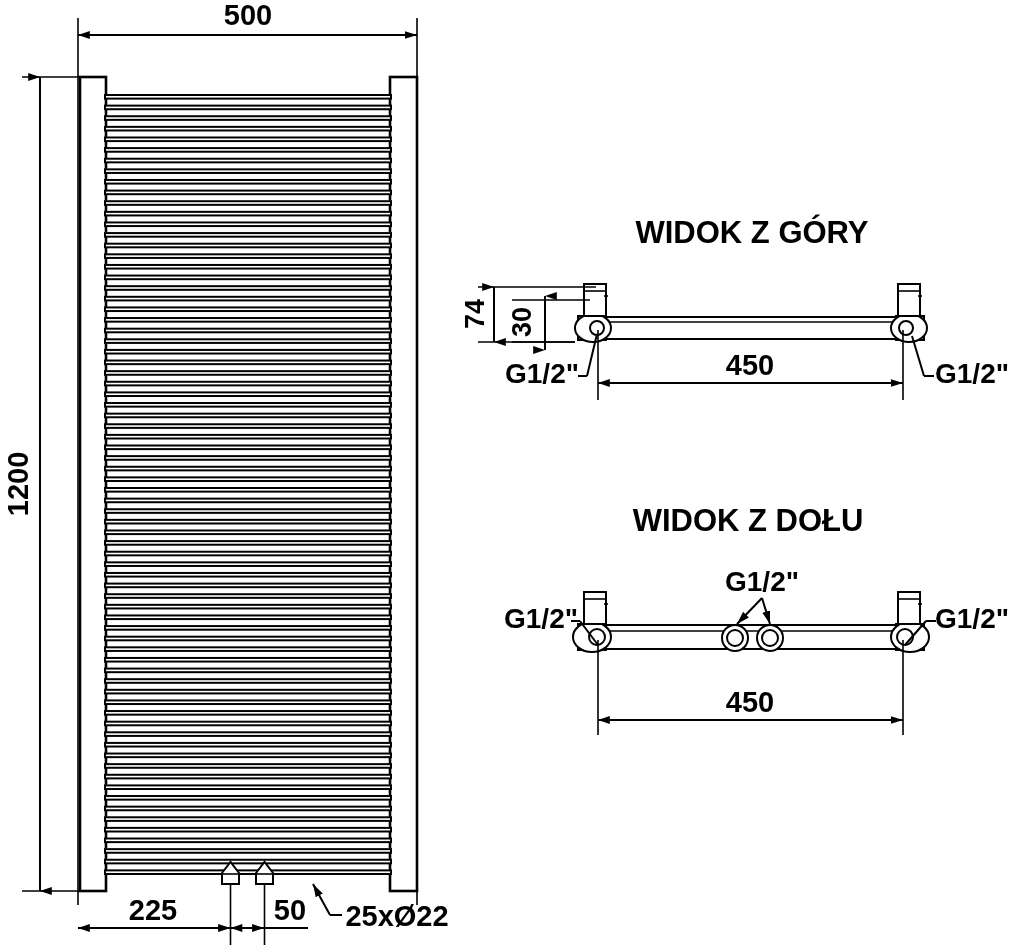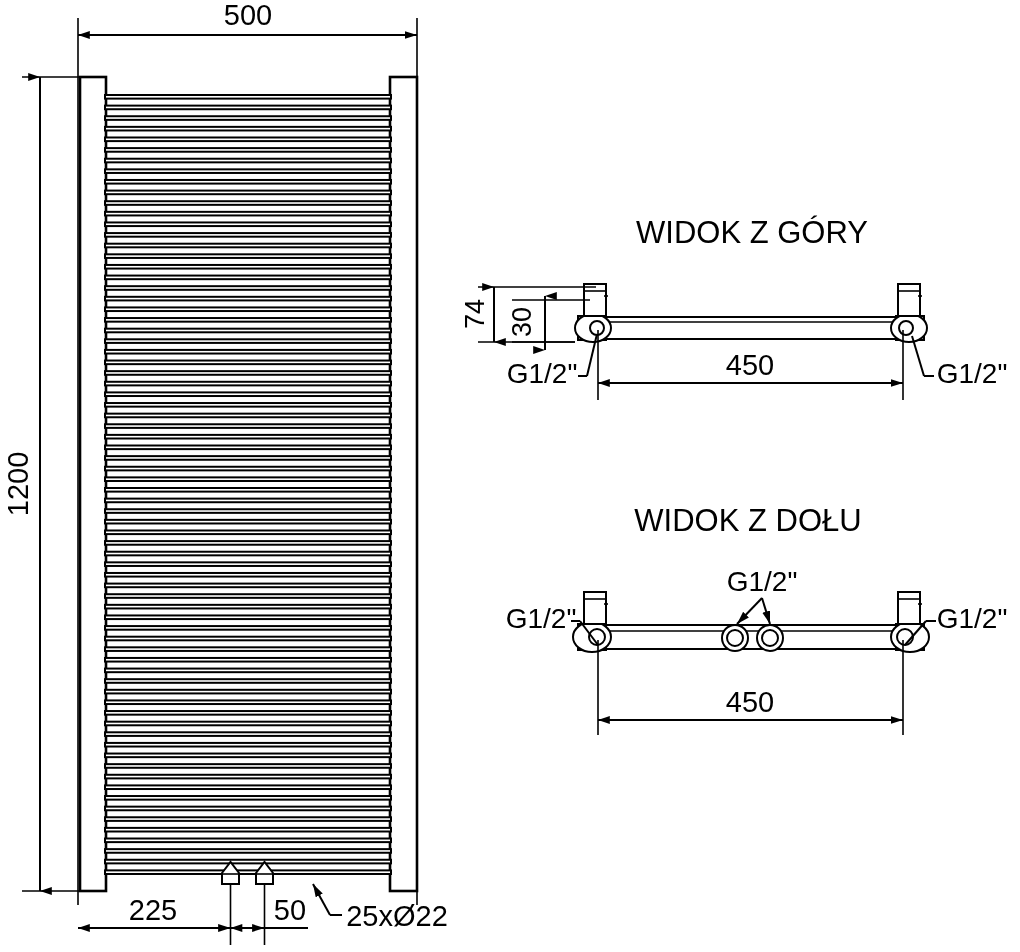--- a/index.html
+++ b/index.html
@@ -12,20 +12,21 @@
     width: 1020px;
     height: 952px;
     font-family: "Liberation Sans", sans-serif;
     overflow: hidden;
   }
   #drawing-root {
     position: relative;
     width: 1020px;
     height: 740px;
     background: #ffffff;
+    font-weight: bold;
   }
   svg#tech-drawing {
     display: block;
     width: 1020px;
     height: 952px;
   }
   .ln {
     stroke: #000000;
     fill: none;
     stroke-linecap: butt;

